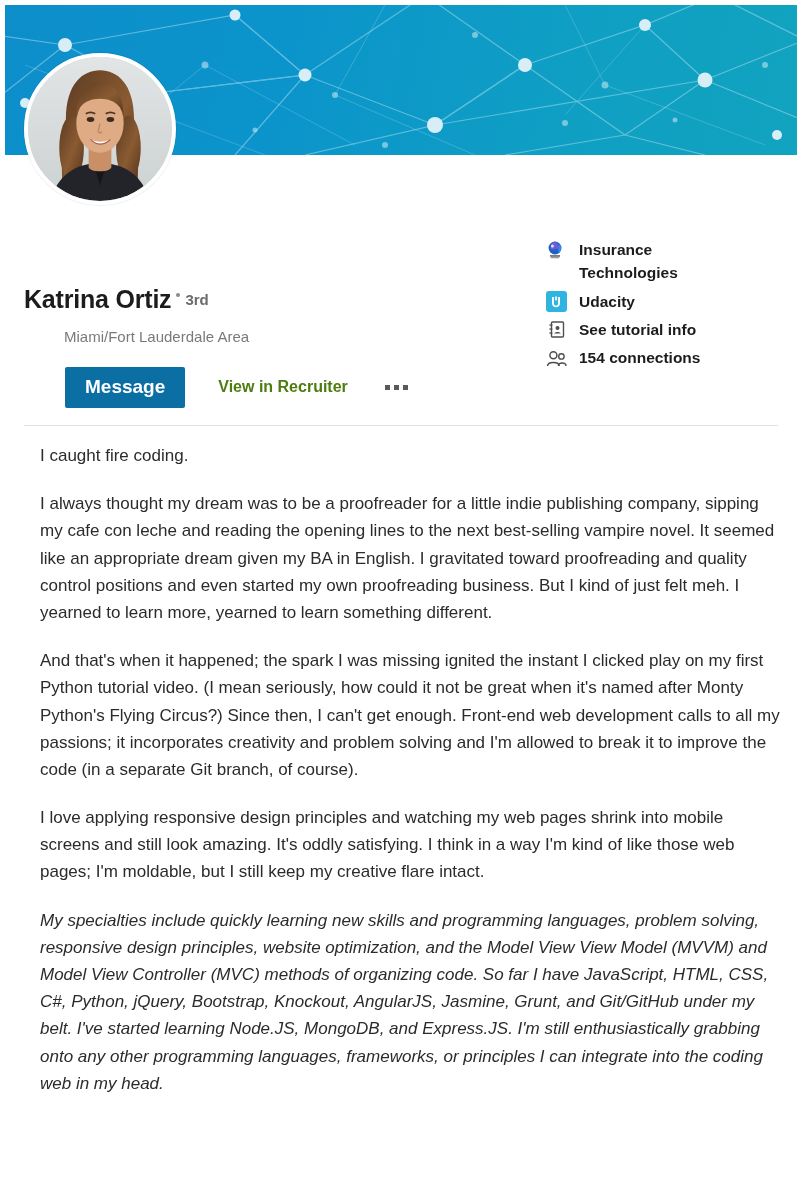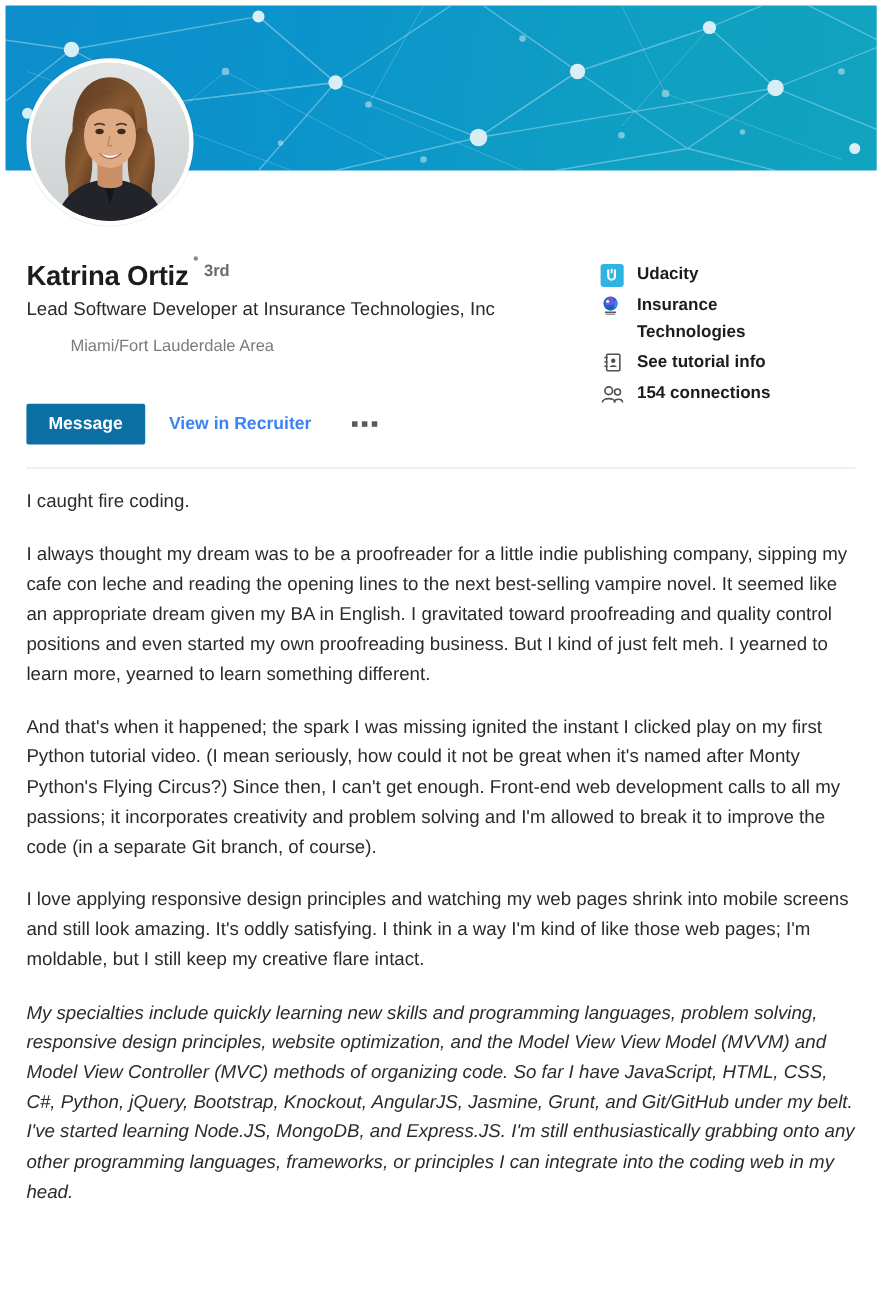--- a/index.html
+++ b/index.html
@@ -60,23 +60,24 @@
 
   
   .identity {
     position: absolute;
     left: 24px;
     top: 238px;
     width: 490px;
   }
   .name-row {
     display: flex;
-    align-items: flex-start;
+    align-items: center;
     gap: 5px;
     margin-bottom: 4px;
+    margin-top: 48px;
   }
   .name {
     font-size: 25px;
     font-weight: 700;
     color: #1c1c1c;
     letter-spacing: -0.2px;
     line-height: 1.1;
   }
   .dot-sep {
     width: 4px; height: 4px;
@@ -109,32 +110,33 @@
   .actions {
     position: absolute;
     left: 24px;
     top: 367px;
     display: flex;
     align-items: center;
   }
   .btn-message {
     background: #0b6fa4;
     color: #ffffff;
-    font-size: 16px;
+    font-size: 19px;
     font-weight: 700;
     border: none;
     border-radius: 2px;
     padding: 9px 20px;
     cursor: pointer;
     font-family: "Liberation Sans", sans-serif;
     line-height: 1.2;
+    margin-left: 41px;
   }
   .link-recruiter {
-    margin-left: 22px;
-    color: #3b82f6;
+    margin-left: 33px;
+    color: #4d7c0f;
     font-size: 16px;
     font-weight: 700;
     text-decoration: none;
     cursor: pointer;
   }
   .overflow-dots {
     margin-left: 35px;
     display: flex;
     gap: 4px;
     align-items: center;
@@ -202,21 +204,21 @@
   .summary {
     position: absolute;
     left: 24px;
     top: 442px;
     width: 756px;
   }
   .summary p {
     font-size: 17px;
     line-height: 1.6;
     color: #2b2b2b;
-    margin: 0 0 21px 0;
+    margin: 0 0 21px 16px;
   }
   .summary p:last-child { margin-bottom: 0; font-style: italic; }
 </style>
 </head>
 <body>
 
 <div class="page">
 
   <div class="banner">
     <svg viewBox="0 0 792 150" preserveAspectRatio="none">
@@ -316,64 +318,63 @@
       </g>
     </svg>
   </div>
 
   <div class="identity">
     <div class="name-row">
       <span class="name">Katrina Ortiz</span>
       <span class="dot-sep"></span>
       <span class="degree">3rd</span>
     </div>
-    <p class="headline">Lead Software Developer at Insurance Technologies, Inc</p>
     <div class="location">Miami/Fort Lauderdale Area</div>
   </div>
 
   <div class="actions">
     <button class="btn-message">Message</button>
     <a class="link-recruiter">View in Recruiter</a>
     <span class="overflow-dots">
       <i></i>
       <i></i>
       <i></i>
     </span>
   </div>
 
   <div class="info-panel">
-
-    <div class="info-row">
-      <span class="info-ico">
-        <span class="udacity-tile">
-          <svg width="14" height="14" viewBox="0 0 14 14">
-            <path d="M3 2 L3 8.2 C3 10.8 4.8 12.2 7 12.2 C9.2 12.2 11 10.8 11 8.2 L11 2 L9.1 2 L9.1 8.2 C9.1 9.7 8.3 10.5 7 10.5 C5.7 10.5 4.9 9.7 4.9 8.2 L4.9 2 Z" fill="#ffffff"></path>
-            <rect x="6.2" y="1.4" width="1.7" height="4" fill="#ffffff"></rect>
-          </svg>
-        </span>
-      </span>
-      <span class="info-label">Udacity</span>
-    </div>
 
     <div class="info-row">
       <span class="info-ico">
         <svg width="20" height="20" viewBox="0 0 20 20">
           <circle cx="9" cy="8" r="6.4" fill="#1c62c4"></circle>
           <path d="M9 1.6 C5.5 3 4.2 6 4.6 9.2 C7 10 11 9.4 13.2 7.4 C12.4 4.6 11 2.6 9 1.6 Z" fill="#6f5ad8"></path>
           <path d="M13.6 4.2 C16 6 16 10.6 13 13 C11.6 11.2 11.8 8 13.6 4.2 Z" fill="#3b84e8"></path>
           <circle cx="6.4" cy="6" r="1.5" fill="#d9e6fb"></circle>
           <rect x="4" y="15.2" width="10" height="1.5" fill="#5b5b5b"></rect>
           <rect x="4.8" y="17.2" width="8.4" height="1" fill="#7d7d7d"></rect>
         </svg>
       </span>
       <span class="info-label company">Insurance Technologies</span>
     </div>
 
     <div class="info-row">
       <span class="info-ico">
+        <span class="udacity-tile">
+          <svg width="14" height="14" viewBox="0 0 14 14">
+            <path d="M3 2 L3 8.2 C3 10.8 4.8 12.2 7 12.2 C9.2 12.2 11 10.8 11 8.2 L11 2 L9.1 2 L9.1 8.2 C9.1 9.7 8.3 10.5 7 10.5 C5.7 10.5 4.9 9.7 4.9 8.2 L4.9 2 Z" fill="#ffffff"></path>
+            <rect x="6.2" y="1.4" width="1.7" height="4" fill="#ffffff"></rect>
+          </svg>
+        </span>
+      </span>
+      <span class="info-label">Udacity</span>
+    </div>
+
+    <div class="info-row">
+      <span class="info-ico">
         <svg width="19" height="19" viewBox="0 0 19 19">
           <rect x="4.5" y="2" width="12" height="15" rx="1" fill="none" stroke="#4f4f4f" stroke-width="1.4"></rect>
           <rect x="2.4" y="4.4" width="3" height="1.3" fill="#4f4f4f"></rect>
           <rect x="2.4" y="8.4" width="3" height="1.3" fill="#4f4f4f"></rect>
           <rect x="2.4" y="12.4" width="3" height="1.3" fill="#4f4f4f"></rect>
           <circle cx="10.5" cy="8" r="2" fill="#4f4f4f"></circle>
           <path d="M7.2 13.6 C7.6 11.4 13.4 11.4 13.8 13.6 Z" fill="#4f4f4f"></path>
         </svg>
       </span>
       <span class="info-label">See tutorial info</span>

